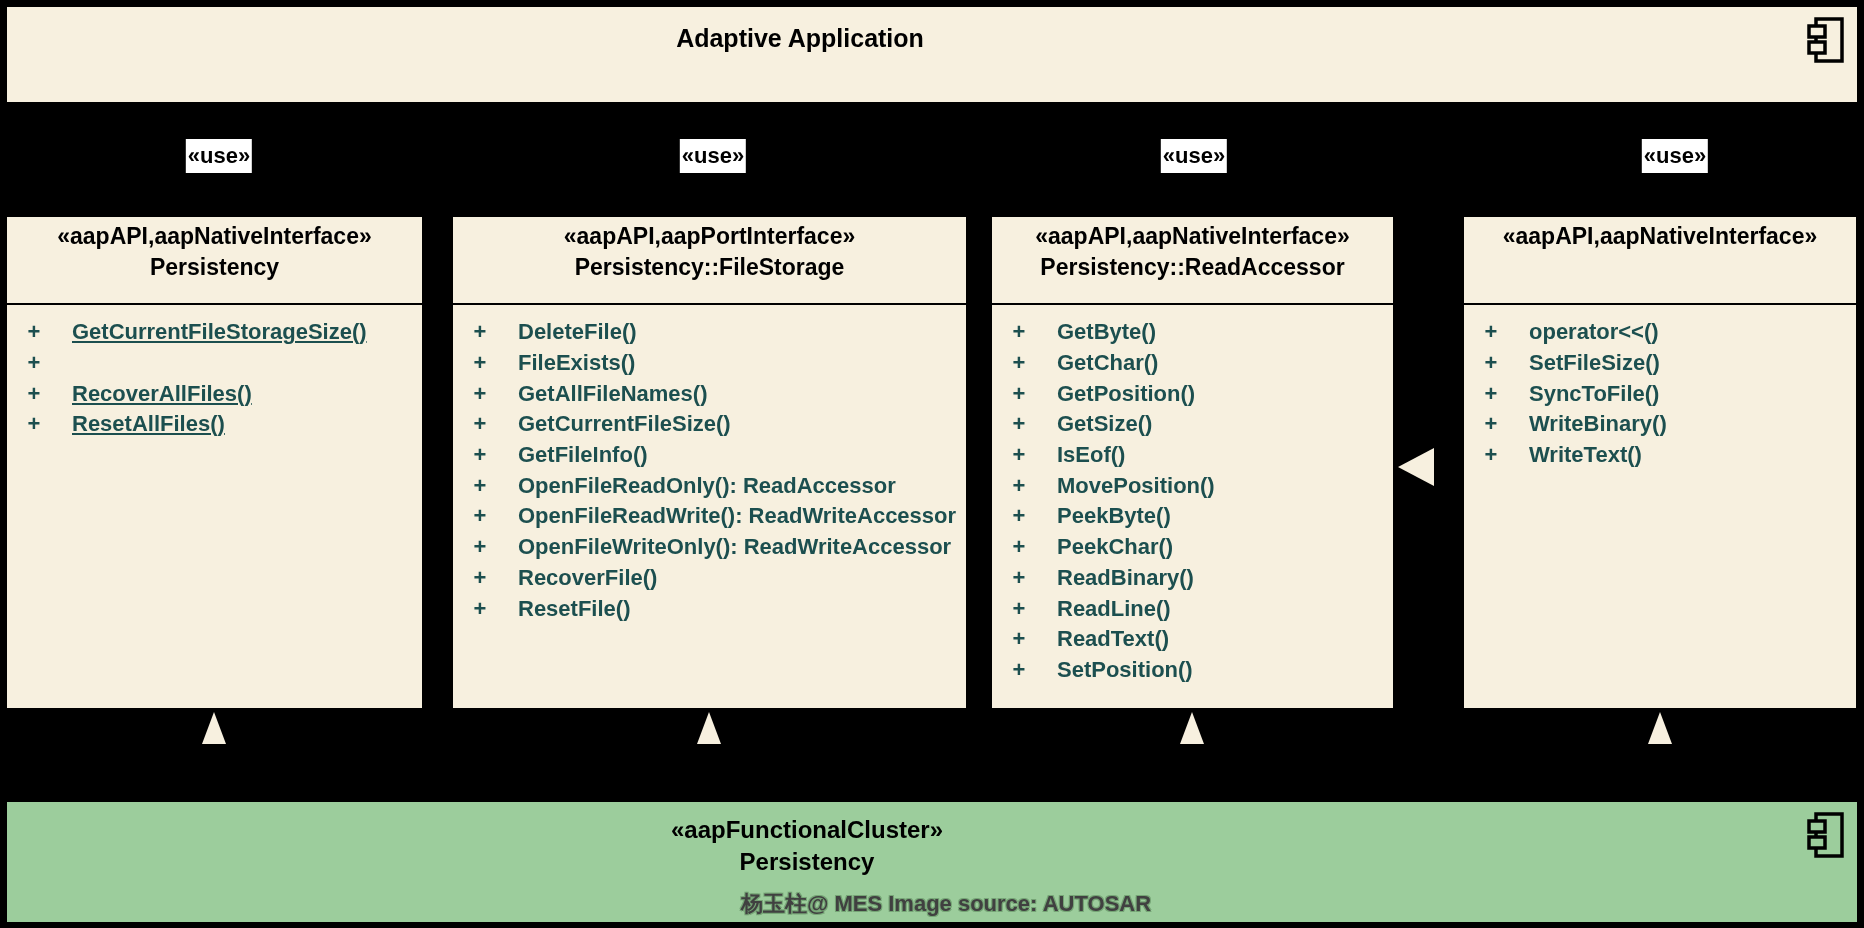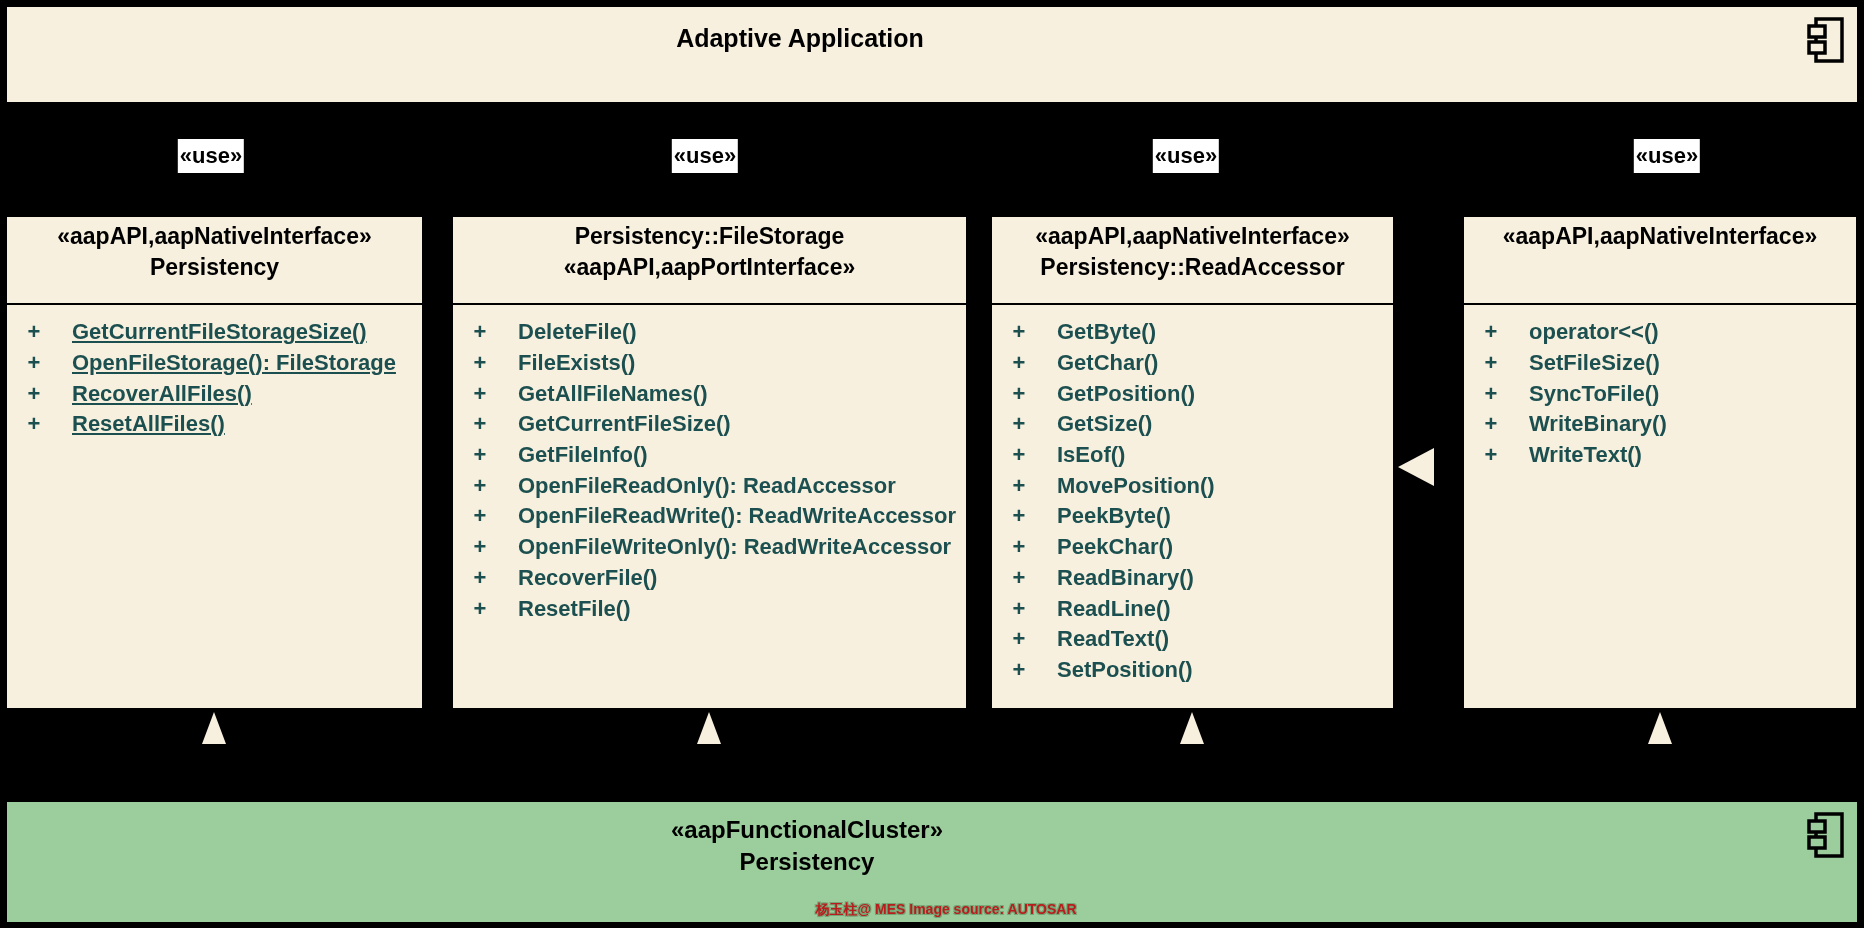--- a/index.html
+++ b/index.html
@@ -20,21 +20,21 @@
 
   
   .component-icon { position:absolute; top:9px; right:12px; width:38px; height:48px; }
   .component-icon .body { fill:none; stroke:#000; stroke-width:3.5; }
   .component-icon .tab  { fill:var(--tabfill,#F7F0DF); stroke:#000; stroke-width:3.5; }
 
   
   .use-label {
     position:absolute; top:139px; height:34px; line-height:34px;
     background:#FFFFFF; color:#000; font-size:22px; padding:0 2px;
-    transform:translateX(-50%); white-space:nowrap;
+    transform:translateX(-50%); white-space:nowrap;margin-left:8px;
   }
 
   
   .class-box {
     position:absolute; top:215px; height:495px;
     background:#F7F0DF; border:2px solid #000; box-sizing:border-box;
   }
   .box1 { left:5px;    width:419px; }
   .box2 { left:451px;  width:517px; }
   .box3 { left:990px;  width:405px; }
@@ -72,21 +72,21 @@
     background:#9CCD9C; border:3px solid #000; box-sizing:border-box;
   }
   .green-line1, .green-line2 {
     position:absolute; left:0; width:100%; box-sizing:border-box;
     padding-right:250px; text-align:center; font-size:24px; color:#000000;
   }
   .green-line1 { top:14px; }
   .green-line2 { top:46px; }
   .watermark {
     position:absolute; left:939px; bottom:3px; transform:translateX(-50%);
-    font-size:14px; white-space:nowrap; color:#b91c1c;
+    font-size:22px; white-space:nowrap; color:#404040;
     text-shadow:1px 1px 0 #76A576, -1px -1px 0 #76A576, 1px -1px 0 #76A576, -1px 1px 0 #76A576;
   }
 </style>
 </head>
 <body>
 
 <div class="stage">
 
   <div class="topbox">
     <div class="topbox-title">Adaptive Application</div>
@@ -109,39 +109,38 @@
     </div>
     <div class="methods static">
 
         <div class="method">
           <span class="vis">+</span>
           <span class="sig">GetCurrentFileStorageSize()</span>
         </div>
 
         <div class="method">
           <span class="vis">+</span>
-          <span class="sig">OpenFileStorage(): FileStorage</span>
         </div>
 
         <div class="method">
           <span class="vis">+</span>
           <span class="sig">RecoverAllFiles()</span>
         </div>
 
         <div class="method">
           <span class="vis">+</span>
           <span class="sig">ResetAllFiles()</span>
         </div>
       </div>
   </div>
 
   <div class="class-box box2">
     <div class="class-header">
+      <div>«aapAPI,aapPortInterface»</div>
       <div>Persistency::FileStorage</div>
-      <div>«aapAPI,aapPortInterface»</div>
     </div>
     <div class="methods">
 
         <div class="method">
           <span class="vis">+</span>
           <span class="sig">DeleteFile()</span>
         </div>
 
         <div class="method">
           <span class="vis">+</span>

